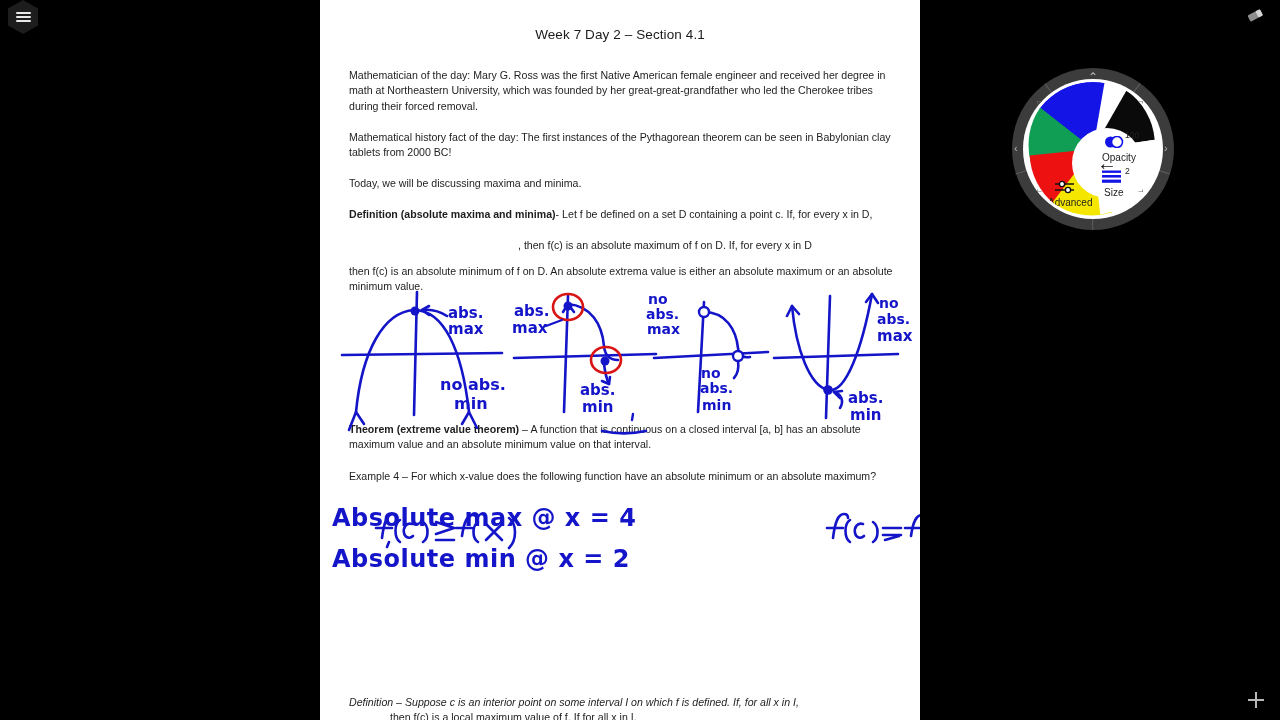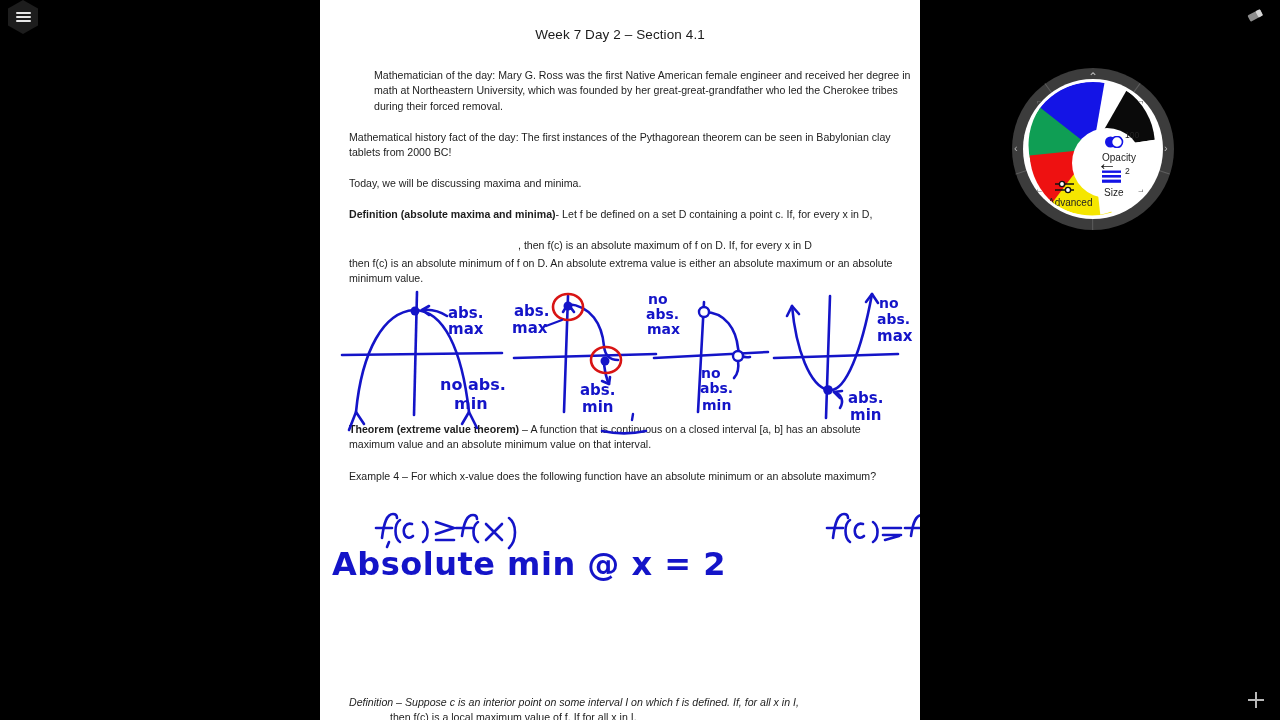--- a/index.html
+++ b/index.html
@@ -117,31 +117,31 @@
 <body>
 
 <div id="app">
 
   <div class="sidebar" id="left-bar"></div>
 
   <div id="page">
 
     <div class="doc-title">Week 7 Day 2 – Section 4.1</div>
 
-    <div class="para" style="top:68px;margin-left:25px;">Mathematician of the day: Mary G. Ross was the first Native American female engineer and received her degree in math at Northeastern University, which was founded by her great-great-grandfather who led the Cherokee tribes during their forced removal.</div>
+    <div class="para" style="top:68px;">Mathematician of the day: Mary G. Ross was the first Native American female engineer and received her degree in math at Northeastern University, which was founded by her great-great-grandfather who led the Cherokee tribes during their forced removal.</div>
 
     <div class="para" style="top:130px;">Mathematical history fact of the day: The first instances of the Pythagorean theorem can be seen in Babylonian clay tablets from 2000 BC!</div>
 
     <div class="para" style="top:176px;">Today, we will be discussing maxima and minima.</div>
 
     <div class="para" style="top:207px; width:546px;">
       <b>Definition (absolute maxima and minima)</b><span>-</span>&nbsp;<span>Let f be defined on a set D containing a point c. If, for every x in D,</span>
     </div>
     <div class="para" style="top:226px; left:198px; width:380px;margin-top:12px;">, then f(c) is an absolute maximum of f on D. If, for every x in D</div>
-    <div class="para" style="top:256px;">then f(c) is an absolute minimum of f on D. An absolute extrema value is either an absolute maximum or an absolute minimum value.</div>
+    <div class="para" style="top:264px;">then f(c) is an absolute minimum of f on D. An absolute extrema value is either an absolute maximum or an absolute minimum value.</div>
 
     <div class="para" style="top:422px;">
       <b>Theorem (extreme value theorem)</b>
       <span>–</span>
       <span>A function that is continuous on a closed interval [a, b] has an absolute maximum value and an absolute minimum value on that interval.</span>
     </div>
 
     <div class="para" style="top:469px;">
       <span>Example 4</span>
       <span>–</span>
@@ -262,21 +262,22 @@
     <style>
       #page > svg.ink > g { transform: translate(14px, 290px); }
       #page > svg.ink > g > g:first-of-type, #page > svg.ink > g > g:nth-of-type(2) { }
     </style>
 
     <svg class="ink" style="left:0; top:0;" width="600" height="720">
       <path d="M282,431 C296,434 312,434 326,431" fill="none" stroke="#1414c8" stroke-width="2.6" stroke-linecap="round"></path>
       <path d="M313,414 L312,420" fill="none" stroke="#1414c8" stroke-width="2.4" stroke-linecap="round"></path>
     </svg>
 
-    <div class="hw" style="left:12px; top:545px; font-size:32px; letter-spacing:.5px;">Absolute min @ x = 2</div>
+    <div class="hw" style="left:12px; top:504px; font-size:24px; letter-spacing:.5px;">Absolute max @ x = 4</div>
+    <div class="hw" style="left:12px; top:545px; font-size:24px; letter-spacing:.5px;">Absolute min @ x = 2</div>
 
   </div>
 
   <div class="sidebar" id="right-bar"></div>
 
   <div id="hamburger">
     <div class="bars">
       <span></span>
         <span></span>
         <span></span>

